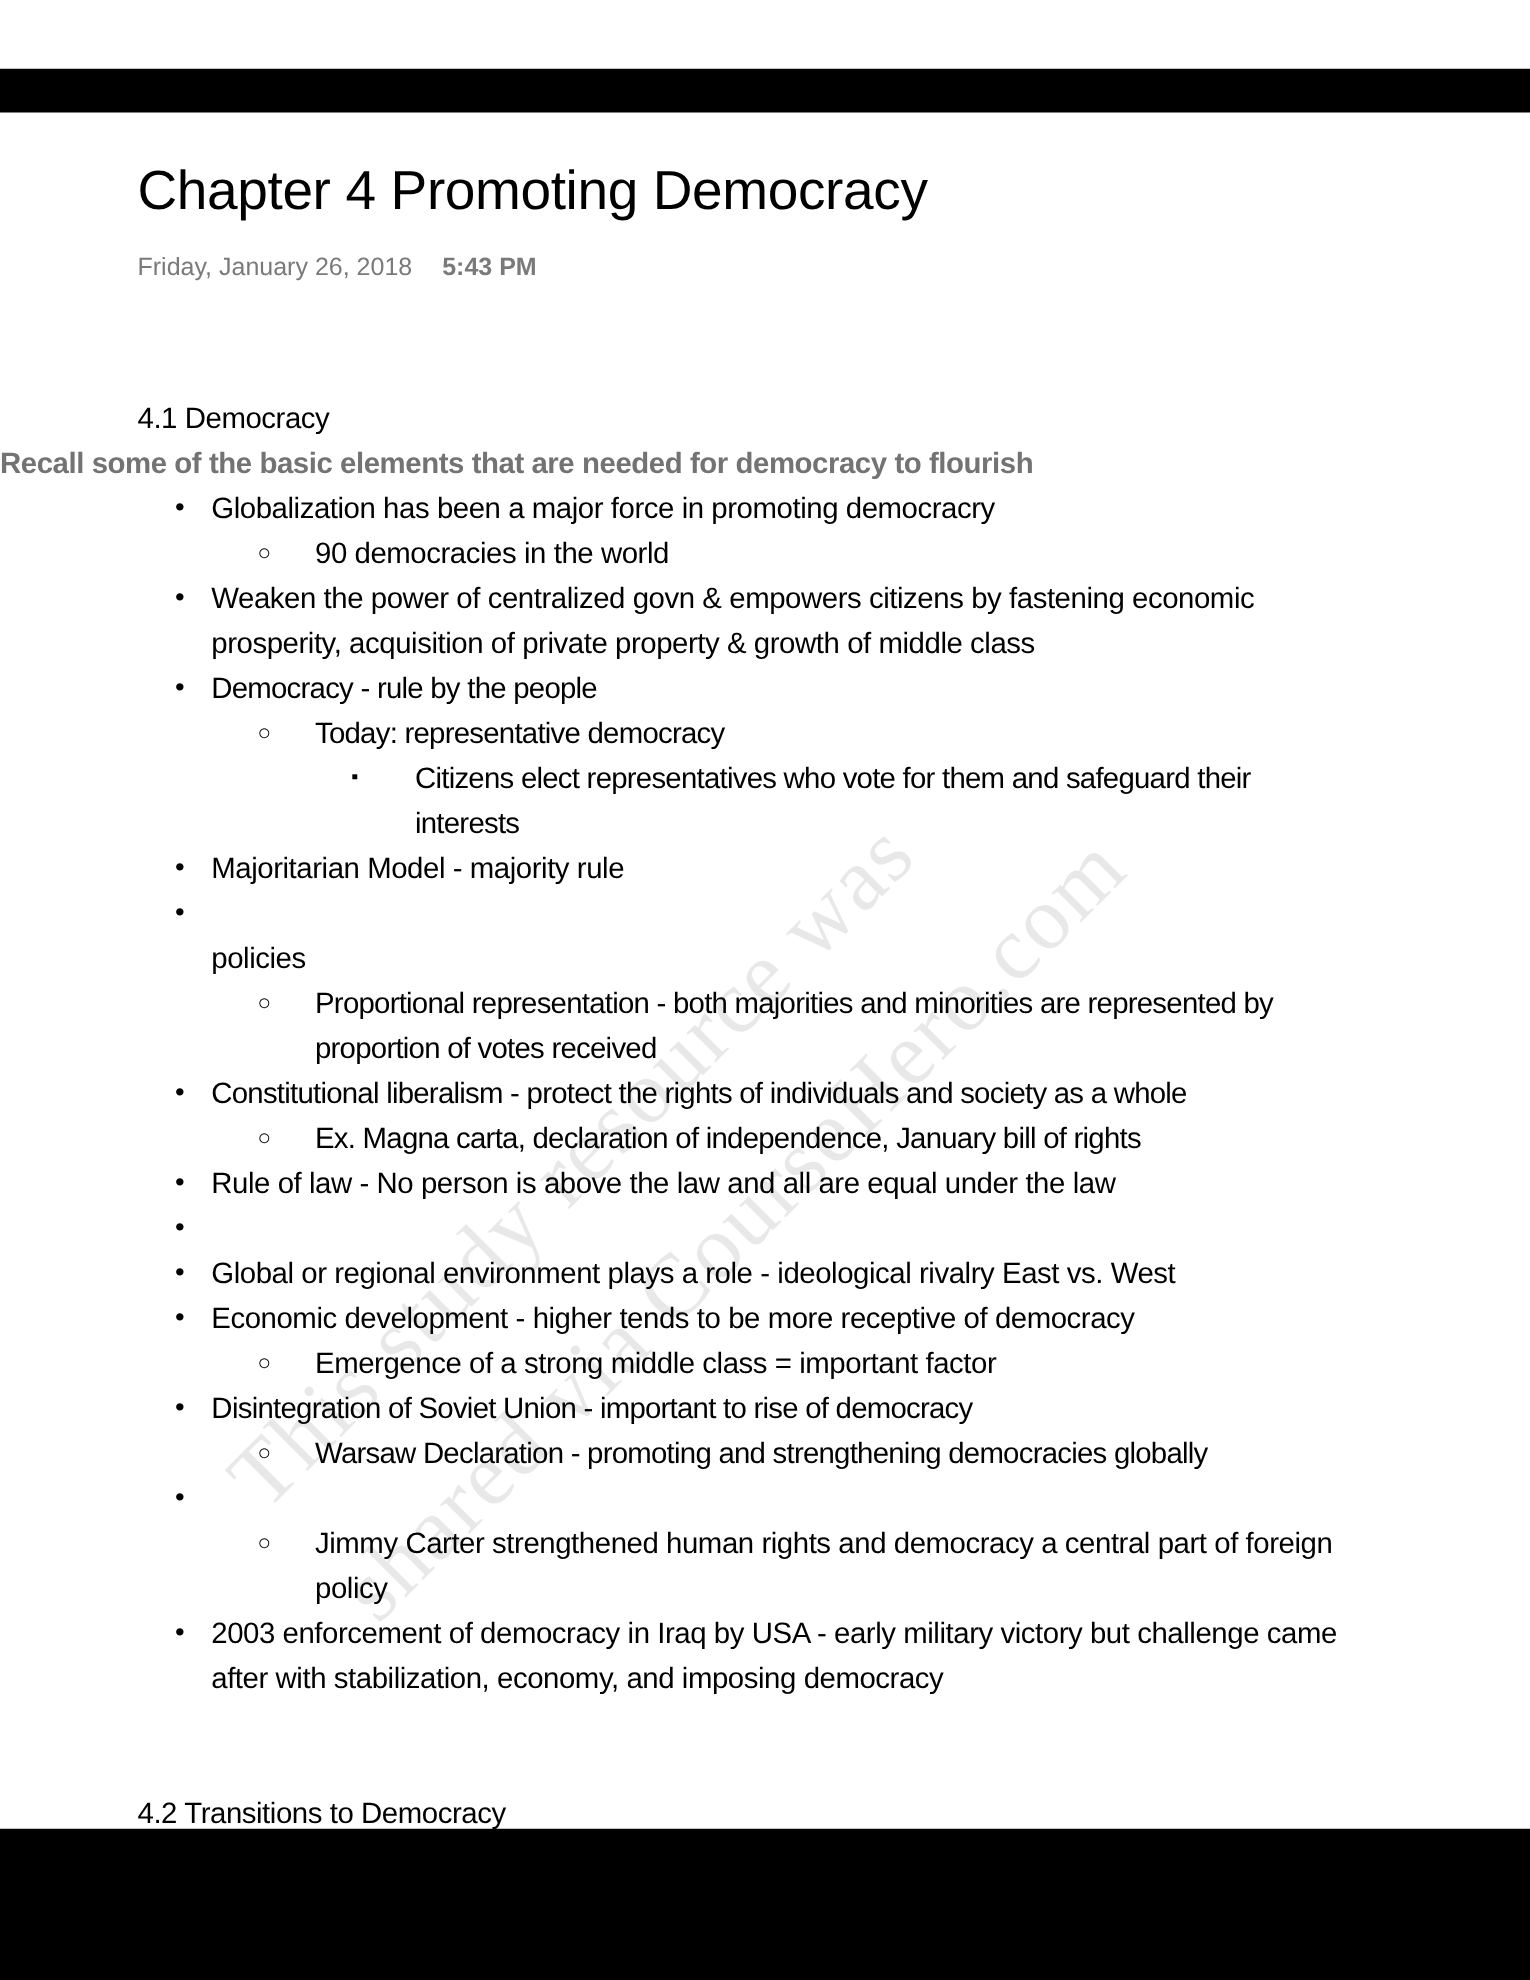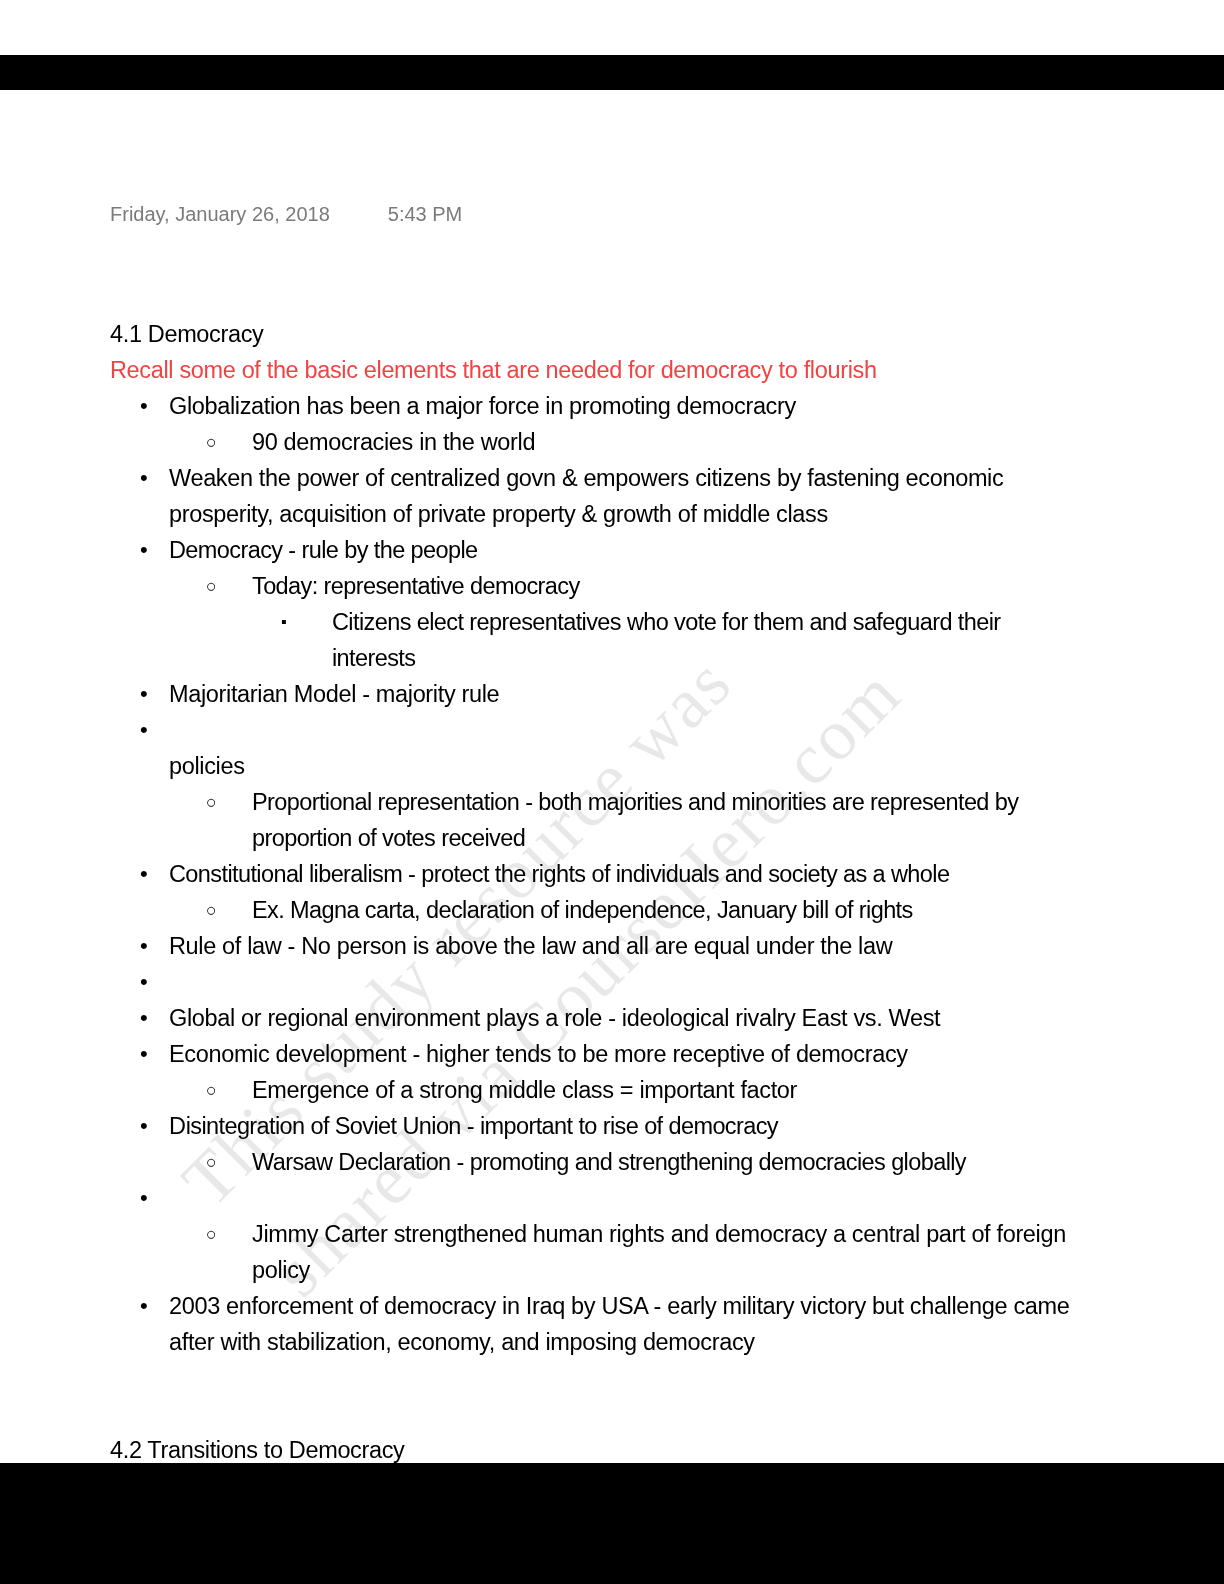--- a/index.html
+++ b/index.html
@@ -44,36 +44,36 @@
       white-space: nowrap;
       margin: 0;
     }
     .meta {
       position: absolute;
       left: 110px; top: 203px;
       font-size: 20px;
       color: #7a7a7a;
       white-space: nowrap;
     }
-    .meta .time { margin-left: 58px; }
+    .meta .time { margin-left: 24px; font-weight: bold; }
     .content {
       position: absolute;
       left: 0; top: 316px;
       width: 1224px;
     }
     .line {
       position: relative;
       height: 36px;
       line-height: 36px;
       font-size: 23.5px;
       white-space: nowrap;
       letter-spacing: -0.35px;
     }
     .line.heading { padding-left: 110px; }
-    .line.red { padding-left: 110px; color: #ef4444; }
+    .line.red { color: #737373; font-weight: bold; }
     .line.spacer { height: 36px; }
     .marker {
       position: absolute;
       top: 0;
       line-height: 36px;
       font-weight: normal;
     }
     .l1 .marker { left: 140px; font-size: 22px; }
     .l2 .marker { left: 206px; font-size: 18px; }
     .l3 .marker { left: 281px; font-size: 16px; }
@@ -95,20 +95,21 @@
     }
     .wm1 { left: 225px; top: 1140px; }
     .wm2 { left: 315px; top: 1230px; }
   </style>
 </head>
 <body>
 
 <div class="page">
   <div class="bar-top"></div>
 
+  <h1 class="title">Chapter 4 Promoting Democracy</h1>
   <div class="meta">
     <span>Friday, January 26, 2018</span><span class="time">5:43 PM</span>
   </div>
 
   <div class="content">
     <div class="line heading">4.1 Democracy</div>
     <div class="line red">Recall  some of the basic elements that are needed for democracy to flourish</div>
 
     <div class="line l1">
       <span class="marker">•</span>

